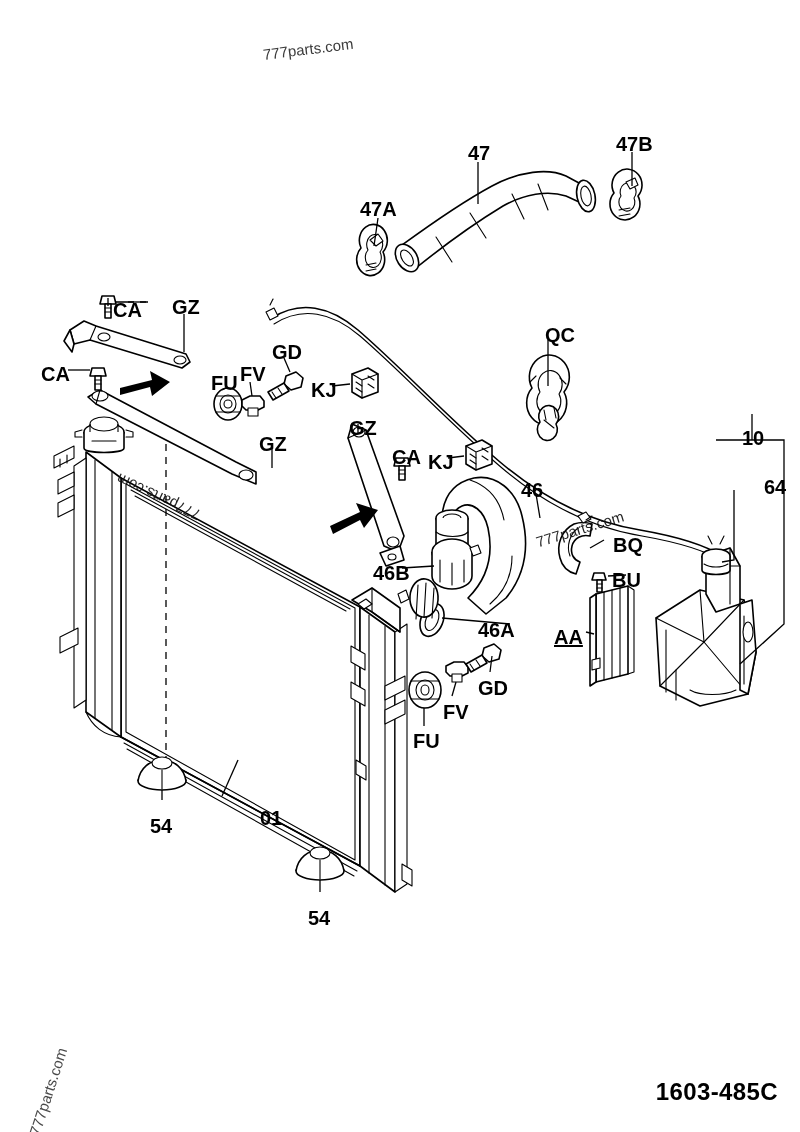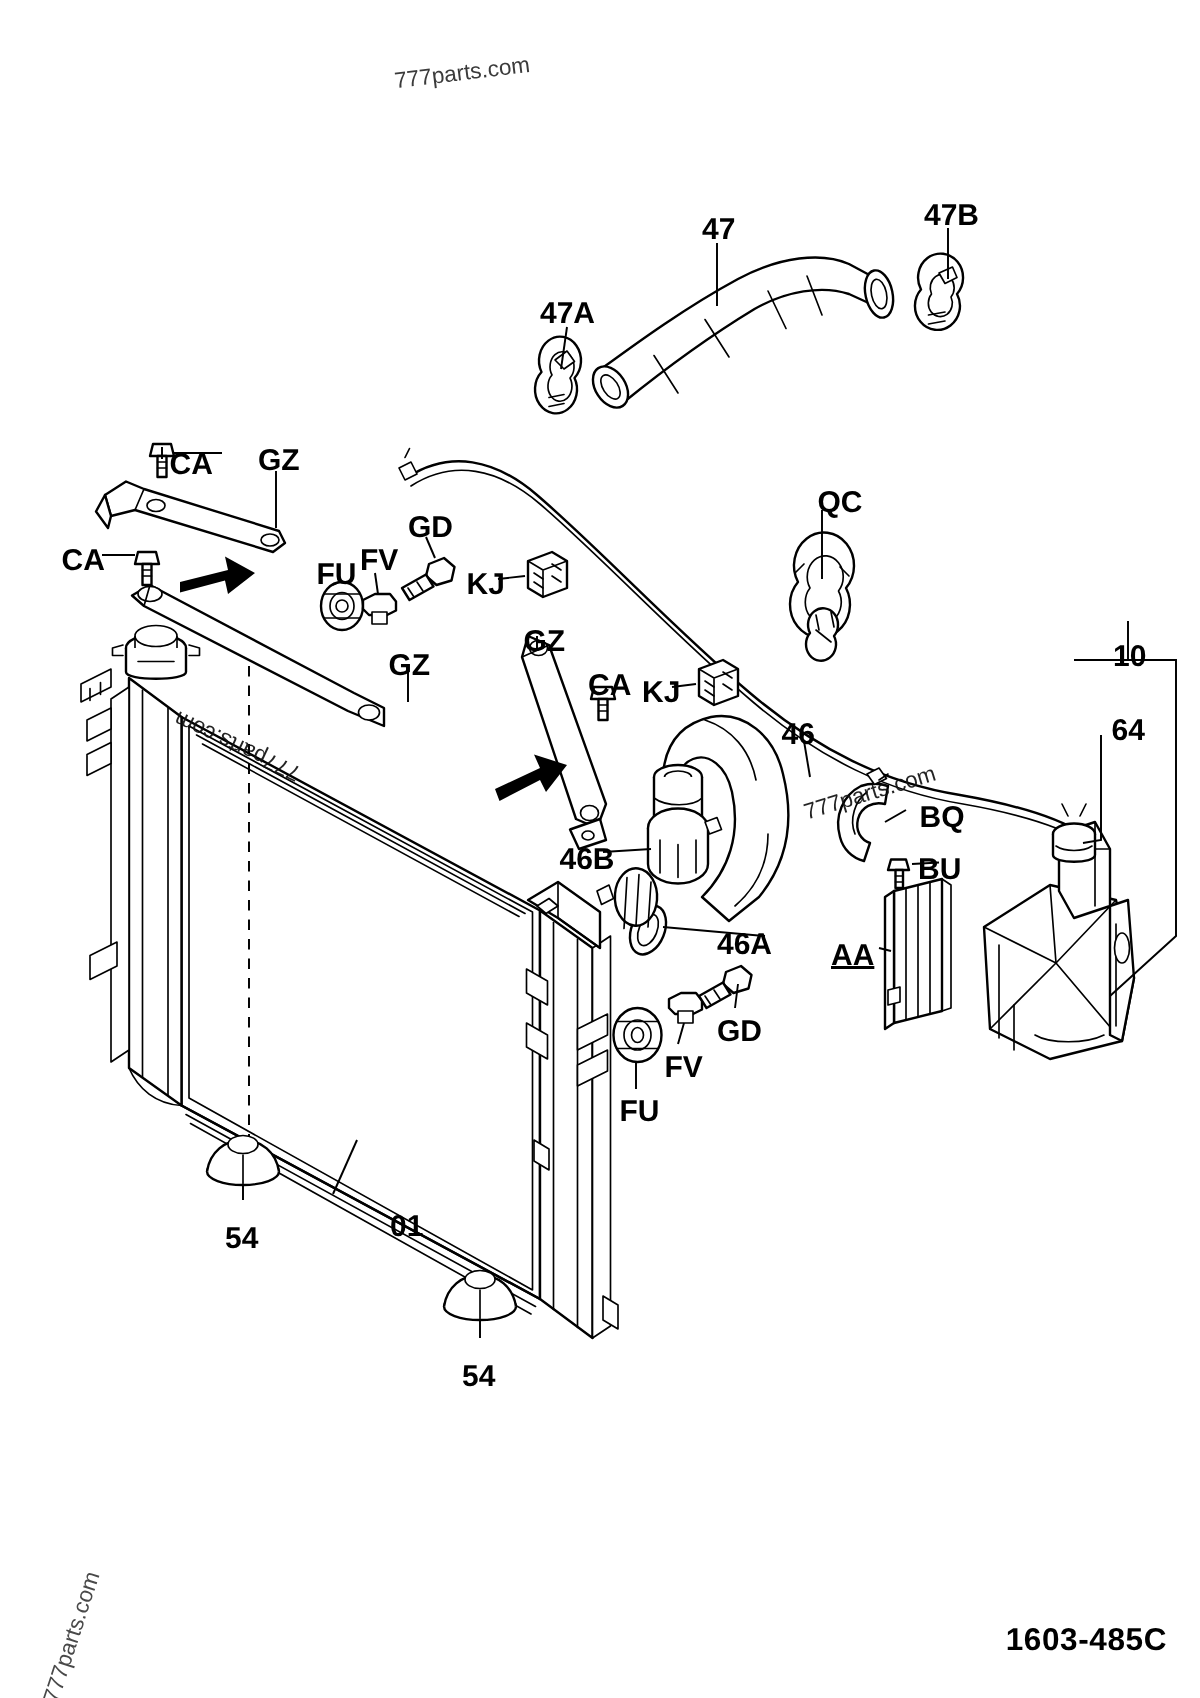--- a/index.html
+++ b/index.html
@@ -17,21 +17,21 @@
   }
   .wm{
     position:absolute;color:#2b2b2b;font-family:"Liberation Sans", sans-serif;
     font-size:15px;white-space:nowrap;opacity:.92;
   }
   #wm-top{left:262px;top:46px;transform:rotate(-7deg);transform-origin:0 0;}
   #wm-rad{left:196px;top:524px;font-size:15px;transform:rotate(205deg);transform-origin:0 0;color:#111;}
   #wm-mid{left:534px;top:534px;font-size:15px;transform:rotate(-17deg);transform-origin:0 0;color:#111;}
   #wm-bl{left:26px;top:1132px;font-size:15px;transform:rotate(-72deg);transform-origin:0 0;color:#3a3a3a;}
   #partno{
-    position:absolute;right:22px;bottom:26px;font-weight:bold;font-size:21px;
+    position:absolute;right:22px;bottom:26px;font-weight:bold;font-size:24px;
     letter-spacing:.4px;
   }
 </style>
 </head>
 <body>
 
 <div id="stage">
 
   <svg id="art" viewBox="0 0 800 1132" xmlns="http://www.w3.org/2000/svg">
     <defs>
@@ -383,21 +383,21 @@
   <div class="lbl" style="left:272px;top:342px;">GD</div>
   <div class="lbl" style="left:211px;top:373px;">FU</div>
   <div class="lbl" style="left:240px;top:364px;">FV</div>
   <div class="lbl" style="left:311px;top:380px;">KJ</div>
   <div class="lbl" style="left:259px;top:434px;">GZ</div>
   <div class="lbl" style="left:349px;top:418px;">GZ</div>
   <div class="lbl" style="left:392px;top:447px;">CA</div>
   <div class="lbl" style="left:428px;top:452px;">KJ</div>
   <div class="lbl" style="left:516px;top:325px;margin-left:29px;">QC</div>
   <div class="lbl" style="left:742px;top:398px;margin-top:30px;">10</div>
-  <div class="lbl" style="left:741px;top:477px;text-align:right;">64</div>
+  <div class="lbl" style="left:764px;top:477px;text-align:right;">64</div>
   <div class="lbl" style="left:521px;top:480px;">46</div>
   <div class="lbl" style="left:613px;top:535px;">BQ</div>
   <div class="lbl" style="left:612px;top:570px;">BU</div>
   <div class="lbl" style="left:373px;top:563px;">46B</div>
   <div class="lbl" style="left:554px;top:627px;text-decoration:underline;">AA</div>
   <div class="lbl" style="left:478px;top:620px;text-align:right;">46A</div>
   <div class="lbl" style="left:478px;top:678px;">GD</div>
   <div class="lbl" style="left:443px;top:702px;">FV</div>
   <div class="lbl" style="left:413px;top:731px;">FU</div>
   <div class="lbl" style="left:150px;top:816px;">54</div>

